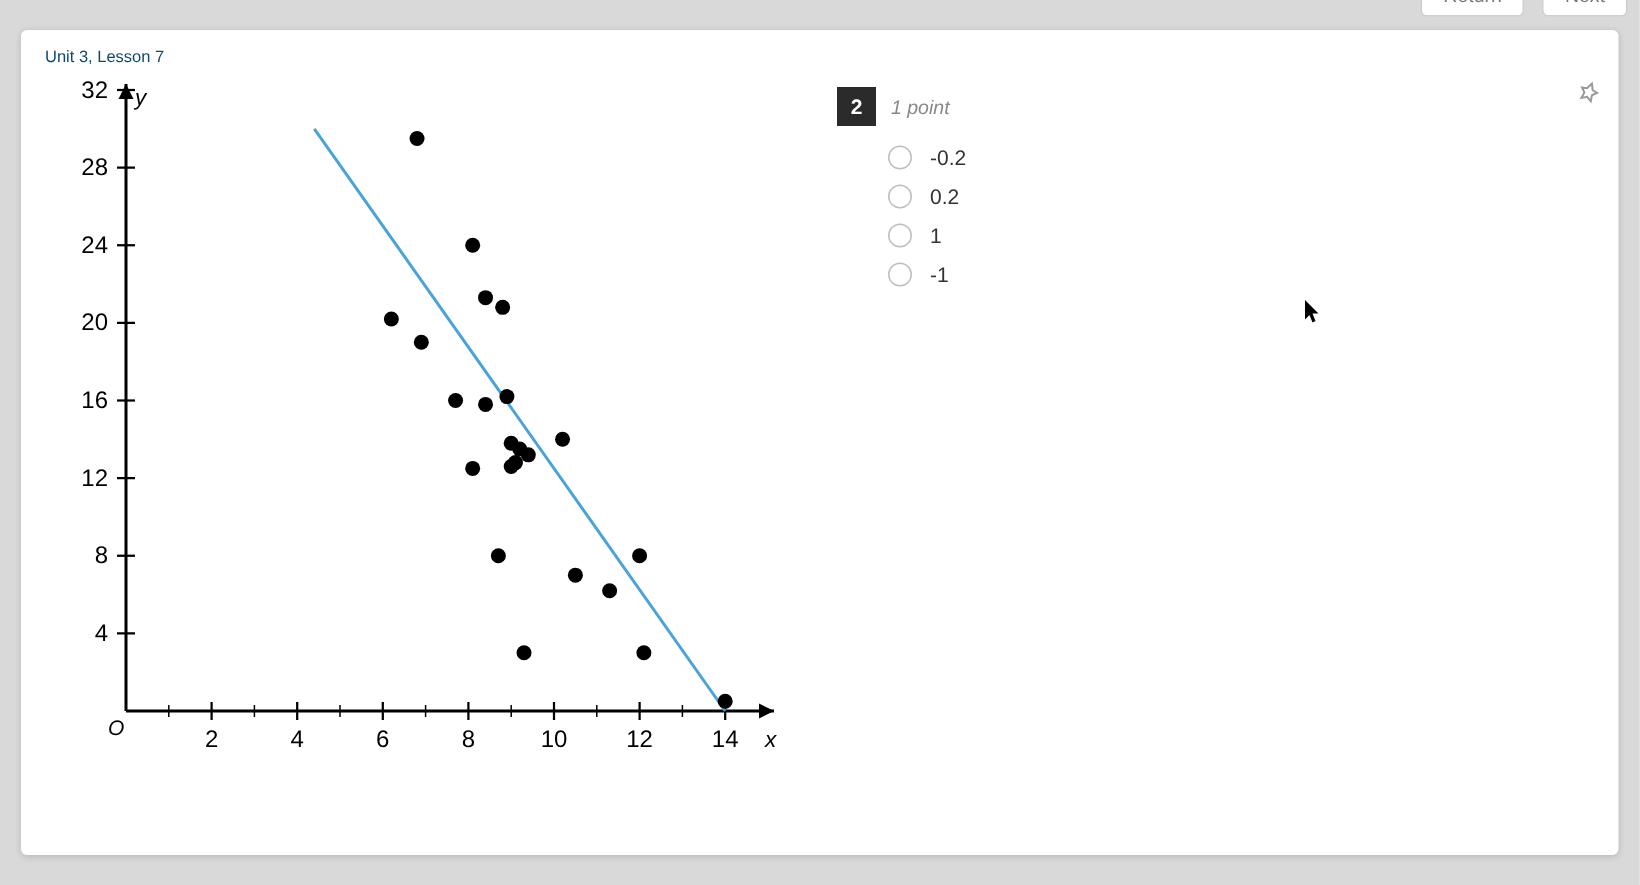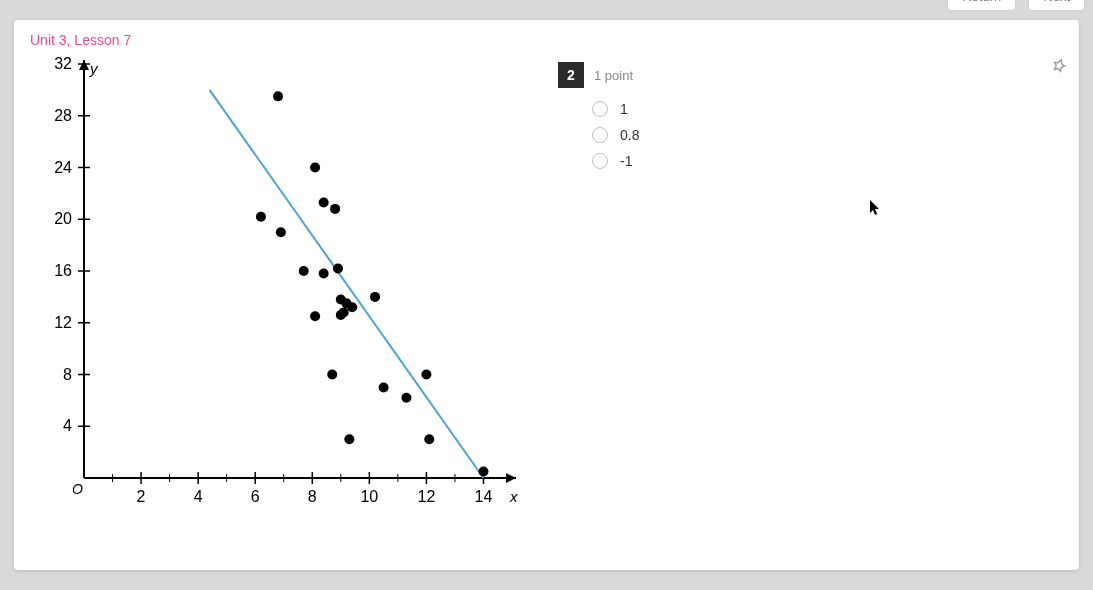--- a/index.html
+++ b/index.html
@@ -1,27 +1,27 @@
 <!DOCTYPE html>
 <html><head>
 <meta charset="utf-8">
 <style>
   * { box-sizing: border-box; margin: 0; padding: 0; }
   html, body { width: 1093px; height: 590px; font-family: Arial, Helvetica, sans-serif; background:#d9d9da; }
   .page { width:1093px; height:590px; position:relative; overflow:hidden; }
   .topbar { position:absolute; top:-18px; right:8px; display:flex; gap:12px; }
   .topbtn { background:#fff; border:1px solid #cfcfcf; border-radius:4px; padding:6px 14px; color:#777; font-size:13px; }
   .card { position:absolute; left:14px; top:20px; width:1065px; height:550px; background:#fff; border-radius:4px; box-shadow:0 1px 4px rgba(0,0,0,0.15); }
-  .card-title { font-size:14px; color:#ec4899; padding:12px 16px 6px 16px; }
+  .card-title { font-size:11px; color:#0c4a6e; padding:12px 16px 6px 16px; }
   .content { display:flex; flex-direction:row; }
   .chart-wrap { width:520px; padding:0 0 0 18px; }
   .question { flex:1; padding:8px 24px 0 24px; position:relative; }
   .qhead { display:flex; align-items:center; gap:10px; margin-bottom:8px; }
   .qnum { background:#2b2b2b; color:#fff; font-weight:bold; font-size:14px; width:26px; height:26px; display:flex; align-items:center; justify-content:center; }
-  .qpts { color:#888; font-size:13px; }
+  .qpts { color:#888; font-size:13px;font-style:italic; }
   .pin { position:absolute; right:12px; top:4px; color:#888; }
   .qtext { font-size:15px; color:#222; line-height:1.35; margin:6px 0 10px 34px; max-width:460px; }
   .options { margin-left:34px; }
   .opt { display:flex; align-items:center; gap:12px; padding:5px 0; cursor:pointer; }
   .radio { width:16px; height:16px; border:1.5px solid #bfbfbf; border-radius:50%; flex:0 0 16px; }
   .opt-label { font-size:14px; color:#333; }
   .cursor { position:absolute; left:870px; top:200px; color:#000; font-size:14px; }
   svg text { font-family: Arial, Helvetica, sans-serif; }
 </style>
 </head>
@@ -114,25 +114,29 @@
         <div class="qpts">1 point</div>
       </div>
       <span class="pin">
         <svg width="16" height="16" viewBox="0 0 24 24" fill="none" stroke="#999" stroke-width="2">
           <path d="M12 2l3 6 5 1-4 4 1 6-5-3-5 3 1-6-4-4 5-1z" transform="rotate(20 12 12)"></path>
         </svg>
       </span>
       <div class="options" id="options">
             <div class="opt">
               <span class="radio"></span>
-              <span class="opt-label">1</span>
+              <span class="opt-label">-0.2</span>
             </div>
             <div class="opt">
               <span class="radio"></span>
-              <span class="opt-label">0.8</span>
+              <span class="opt-label">0.2</span>
+            </div>
+            <div class="opt">
+              <span class="radio"></span>
+              <span class="opt-label">1</span>
             </div>
             <div class="opt">
               <span class="radio"></span>
               <span class="opt-label">-1</span>
             </div>
           </div>
     </div>
   </div>
 </div>
 

